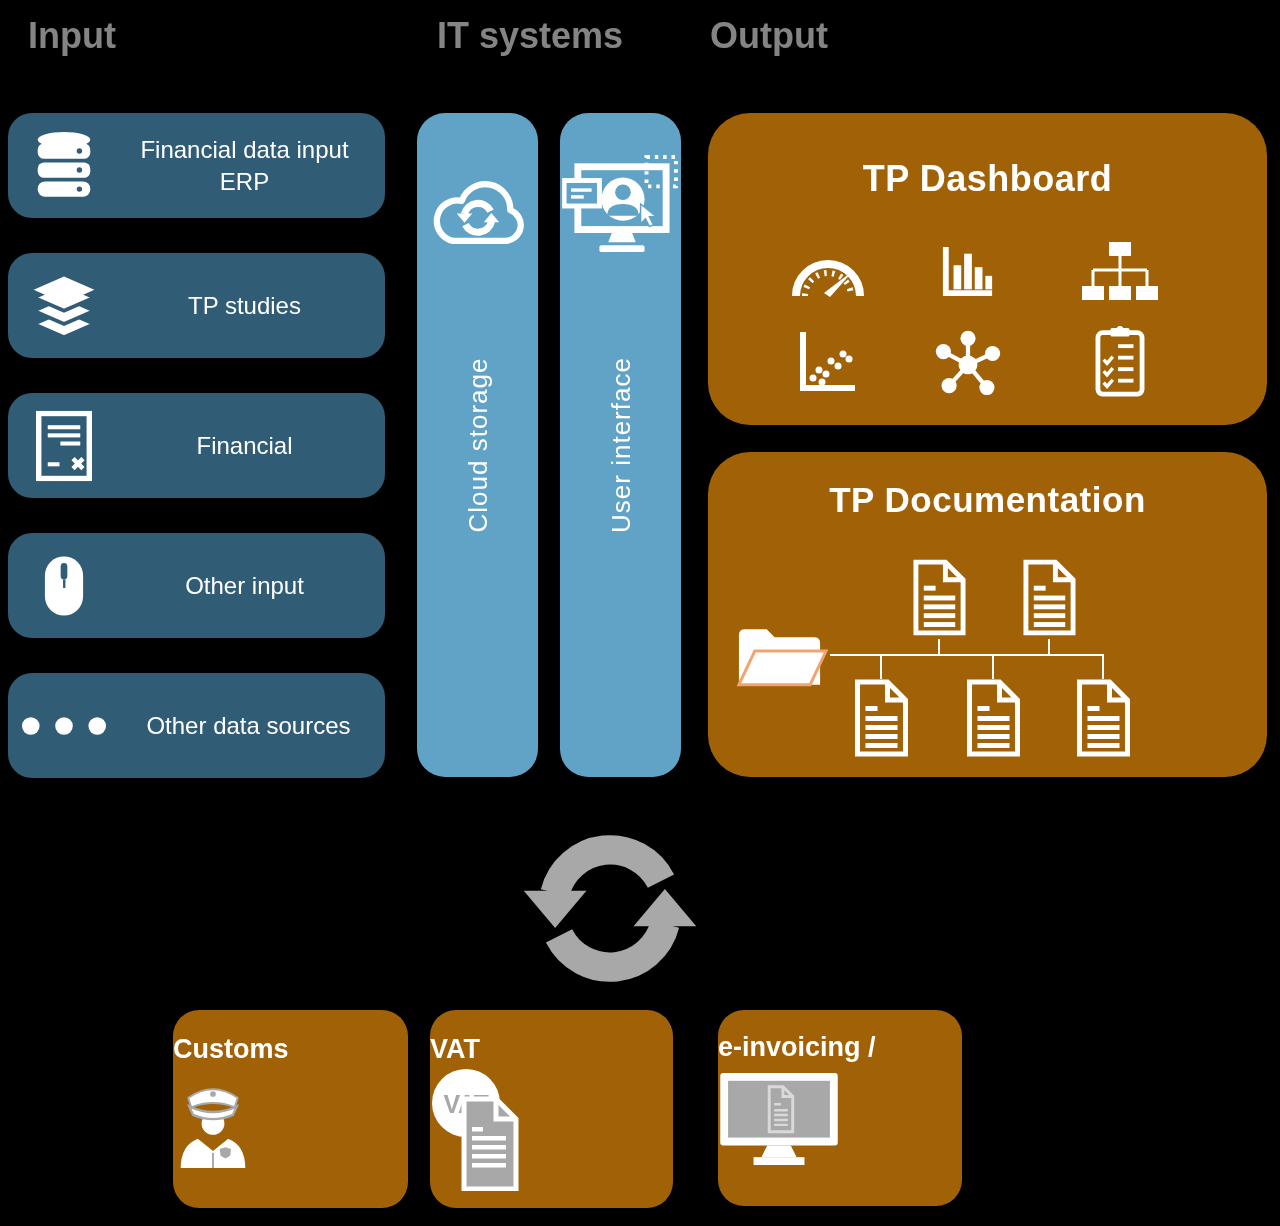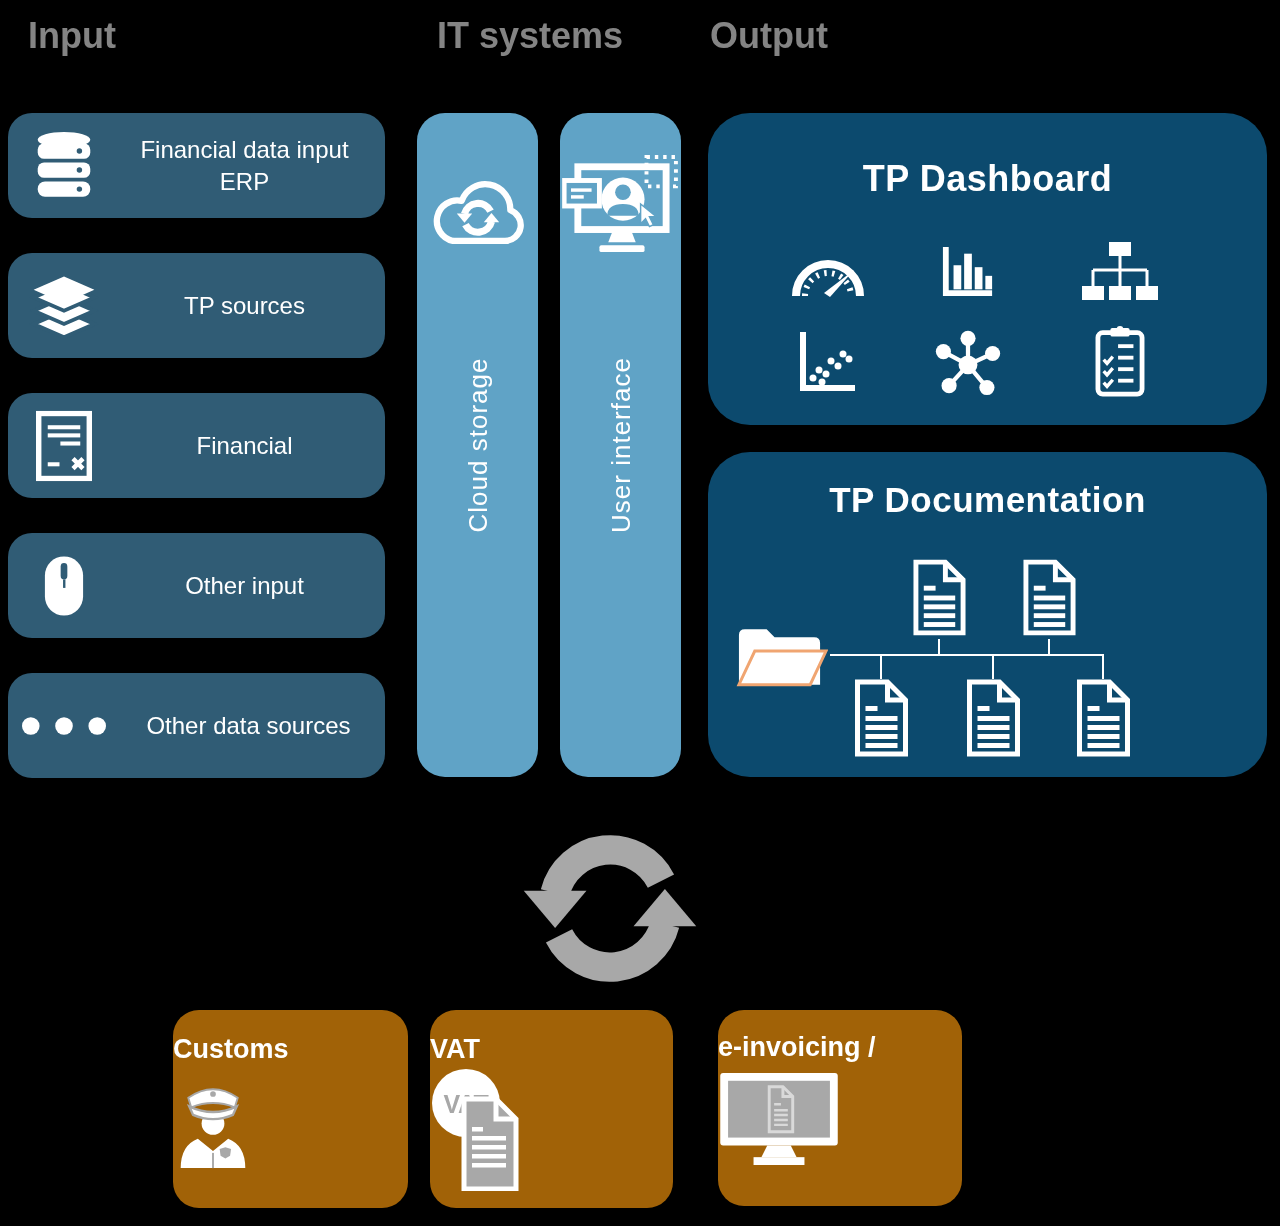--- a/index.html
+++ b/index.html
@@ -11,21 +11,21 @@
         border-radius:24px;display:flex;align-items:center;color:#fff;}
   .ico{flex:0 0 112px;display:flex;justify-content:center;align-items:center;}
   .ilabel{flex:1;text-align:center;font-size:24px;line-height:1.3;padding-right:16px;}
   
   .col{position:absolute;top:113px;width:121px;height:664px;background:#60A3C6;
        border-radius:28px;color:#fff;}
   .colicon{position:absolute;left:50%;transform:translateX(-50%);}
   .vlabel{position:absolute;left:50%;top:50%;transform:translate(-50%,-50%) rotate(180deg);
           writing-mode:vertical-rl;font-size:26px;color:#fff;white-space:nowrap;letter-spacing:1px;}
   
-  .ocard{position:absolute;left:708px;width:559px;background:#0c4a6e;border-radius:42px;color:#fff;}
+  .ocard{position:absolute;left:708px;width:559px;background:#a16207;border-radius:42px;color:#fff;}
   .ocard-title{text-align:center;font-weight:bold;font-size:36px;line-height:44px;margin-top:44px;letter-spacing:.5px;}
   .ocard-title.doc{font-size:35px;margin-top:26px;}
   .oicon{position:absolute;}
   .doctree{position:absolute;left:0;top:0;}
   
   .bigsync{position:absolute;left:512px;top:830px;color:#A8A8A8;}
   
   .gbox{position:absolute;top:1010px;height:198px;background:#a16207;border-radius:26px;
         color:#fff;}
   .gtitle{font-size:27px;font-weight:bold;margin-top:22px;line-height:35px;}
@@ -192,21 +192,21 @@
         </svg>
       </span>
     <span class="ilabel">Financial data input ERP</span>
   </div>
   <div class="ibox" style="top:253px">
     <span class="ico">
       <svg class="icon" width="78" height="74" viewBox="0 0 80 78">
           <use href="#sym-books"></use>
         </svg>
       </span>
-    <span class="ilabel">TP sources</span>
+    <span class="ilabel">TP studies</span>
   </div>
   <div class="ibox" style="top:393px">
     <span class="ico">
       <svg class="icon" width="56" height="72" viewBox="0 0 62 78">
           <use href="#sym-contract"></use>
         </svg>
       </span>
     <span class="ilabel">Financial</span>
   </div>
   <div class="ibox" style="top:533px">

